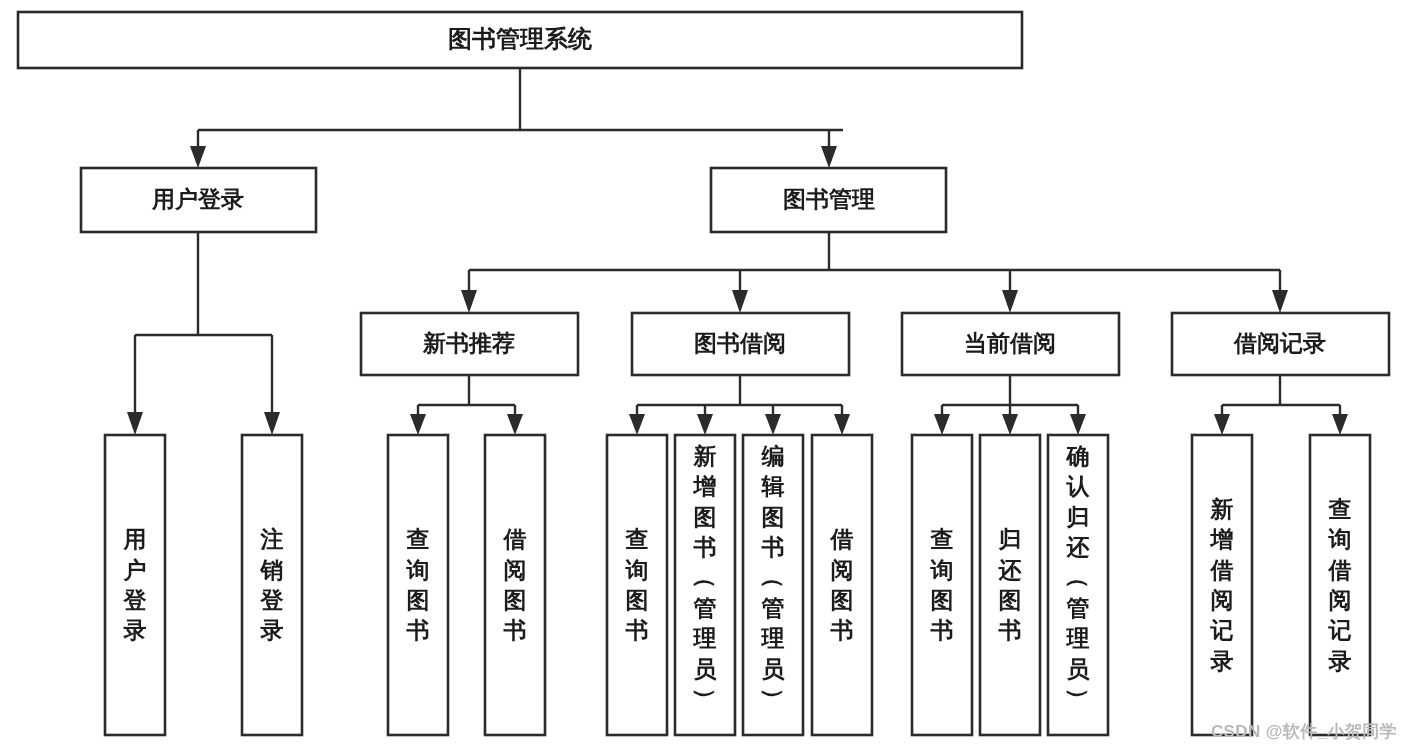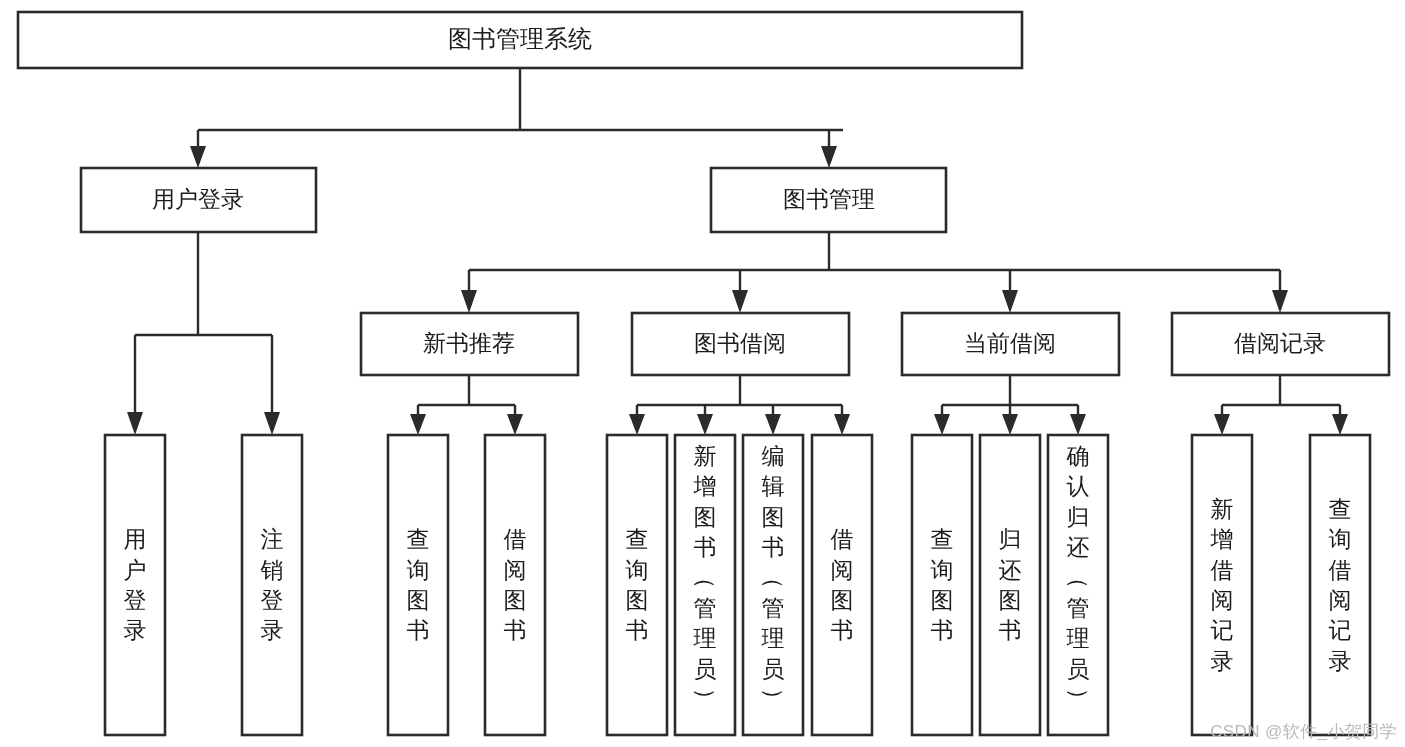--- a/index.html
+++ b/index.html
@@ -11,20 +11,21 @@
     width: 1405px;
     height: 747px;
     font-family: "Liberation Sans", "DejaVu Sans", sans-serif;
     overflow: hidden;
   }
   #diagram-root {
     position: relative;
     width: 1405px;
     height: 747px;
     background: #ffffff;
+    font-weight: bold;
   }
   svg.diagram-canvas {
     position: absolute;
     left: 0;
     top: 0;
     width: 1405px;
     height: 747px;
   }
   .node-box {
     fill: #ffffff;

